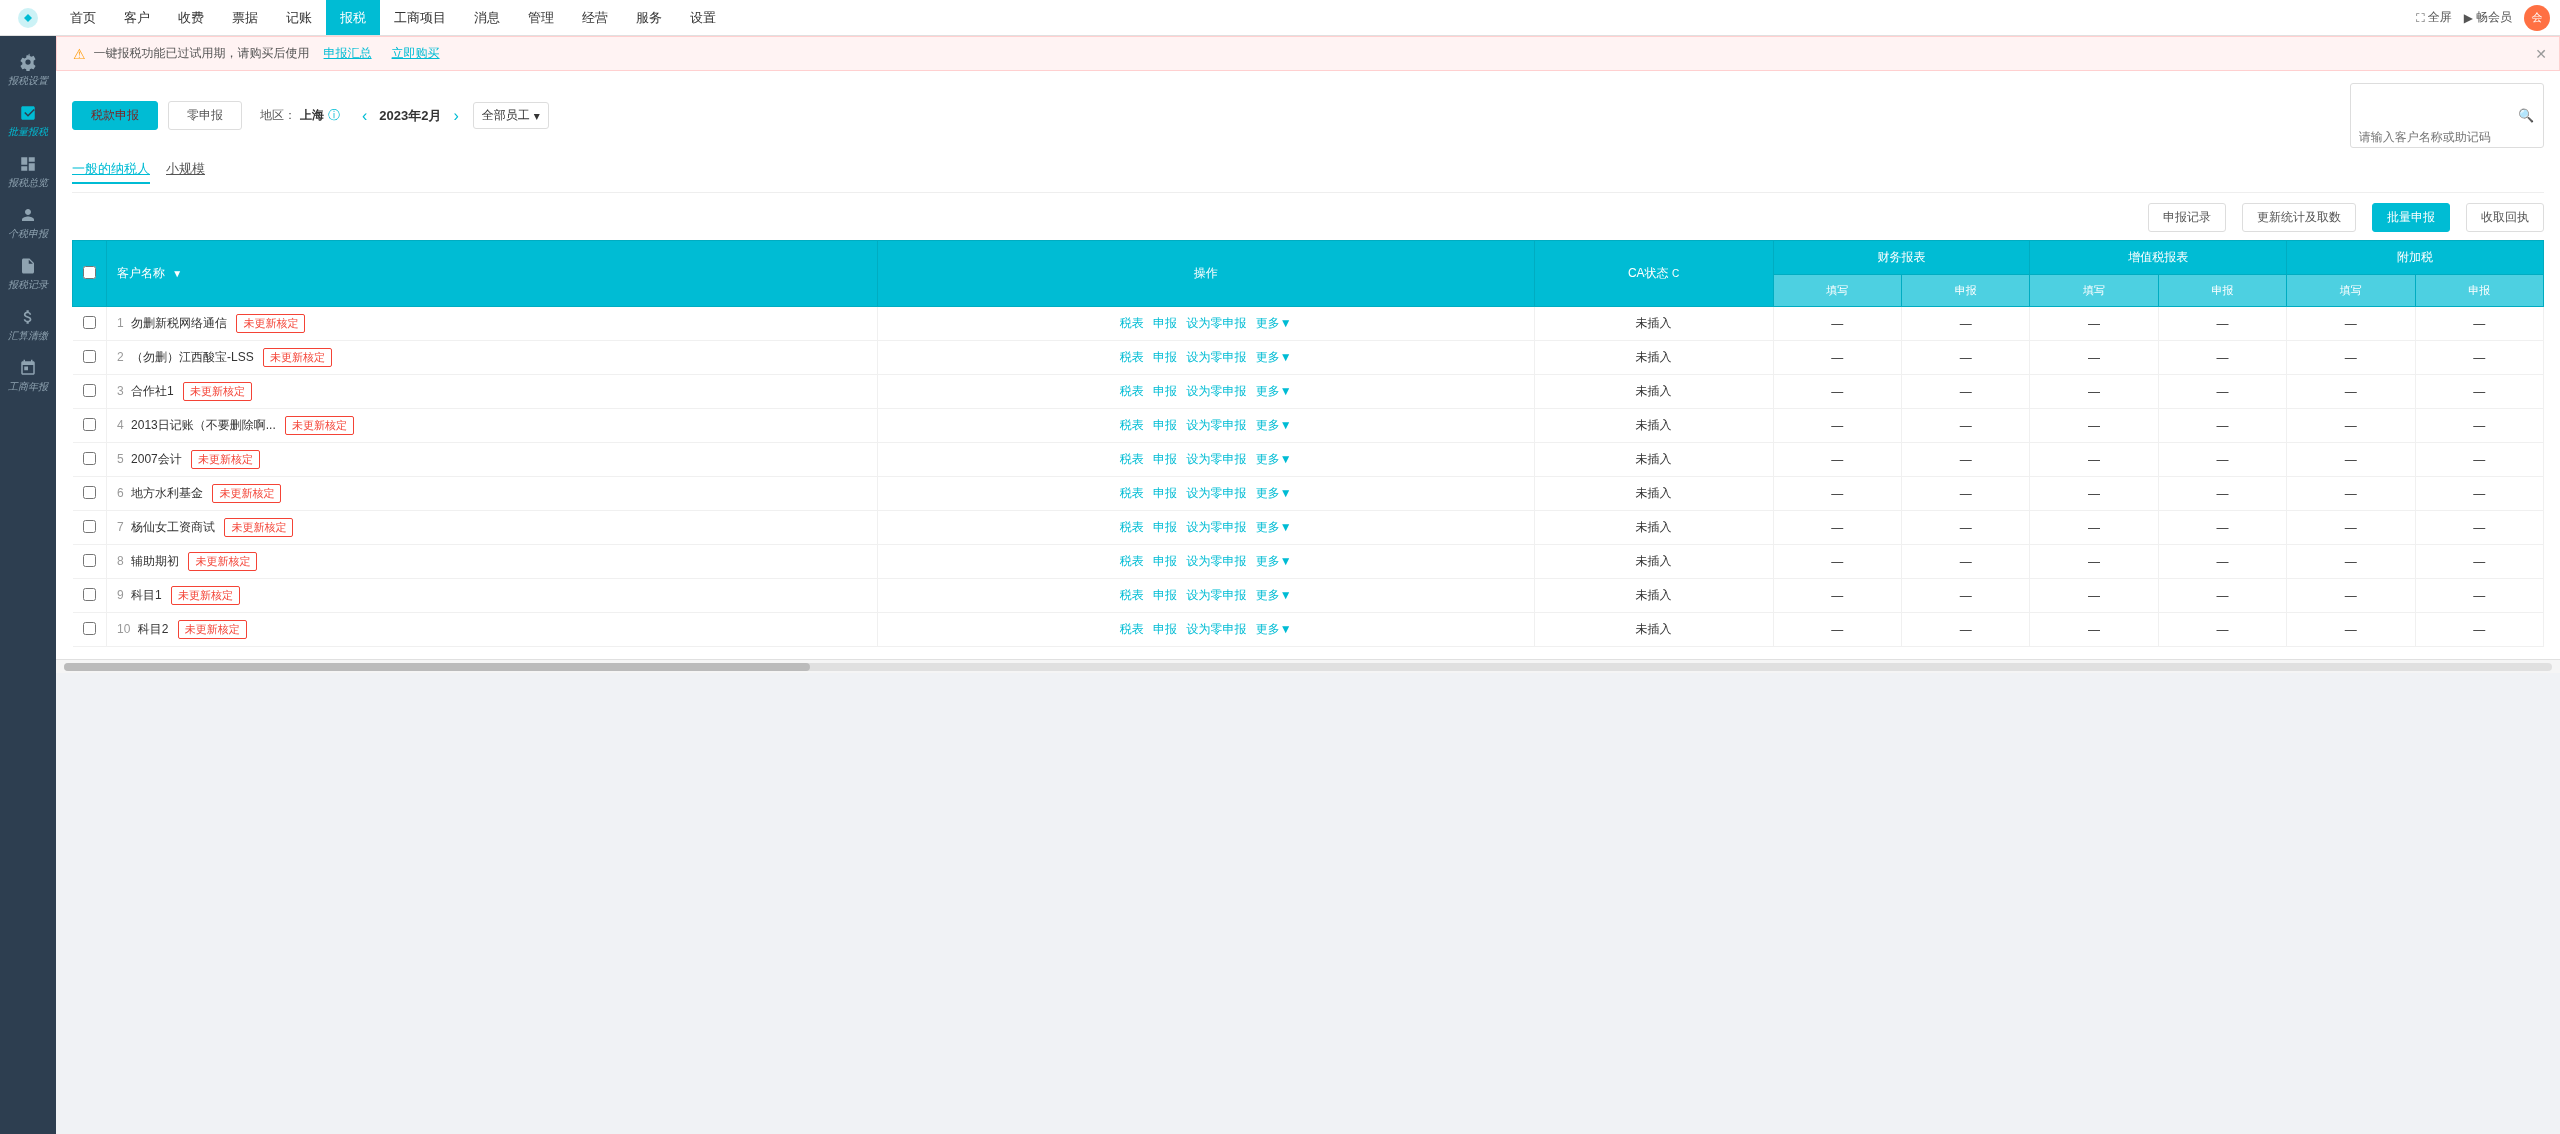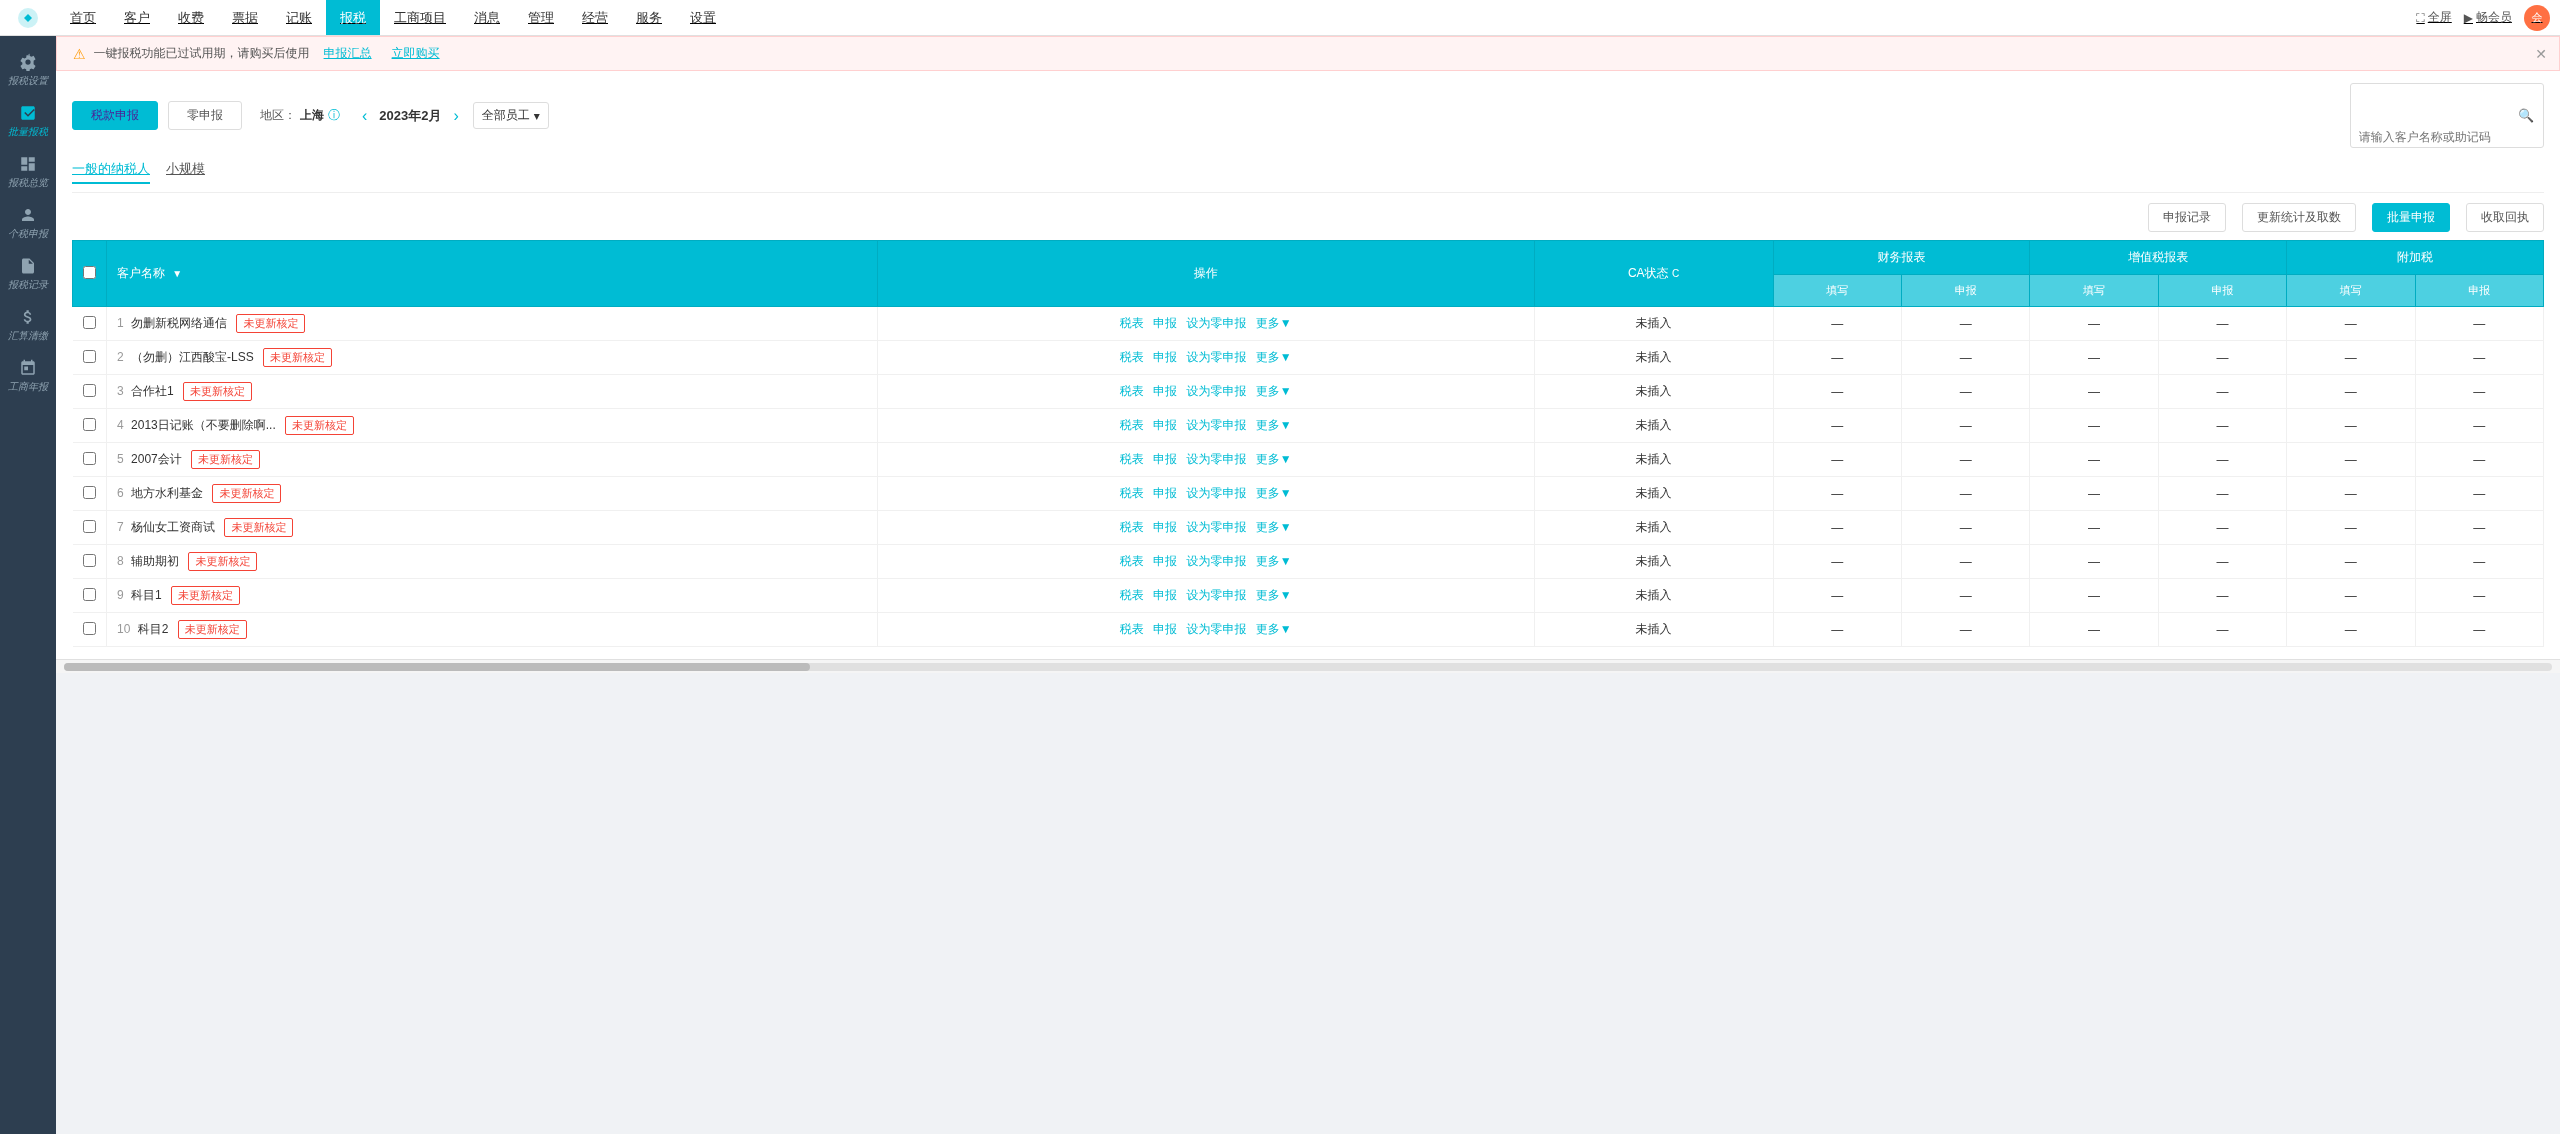--- a/index.html
+++ b/index.html
@@ -1,19 +1,19 @@
 <!DOCTYPE html>
 <html><head>
   <meta charset="utf-8">
   <style>
     * { box-sizing: border-box; margin: 0; padding: 0; }
     body { font-family: "Microsoft YaHei", "PingFang SC", Arial, sans-serif; font-size: 12px; background: #f0f2f5; display: flex; flex-direction: column; height: 100vh; overflow: hidden; }
 
     
-    .top-nav { background: #fff; height: 36px; display: flex; align-items: center; border-bottom: 1px solid #e0e0e0; padding: 0 10px; flex-shrink: 0; text-decoration: underline; }
+    .top-nav { background: #fff; height: 36px; display: flex; align-items: center; border-bottom: 1px solid #e0e0e0; padding: 0 10px; flex-shrink: 0; }
     .top-nav .logo { width: 36px; height: 36px; display: flex; align-items: center; justify-content: center; margin-right: 10px; }
     .top-nav .logo svg { width: 24px; height: 24px; }
     .top-nav .nav-items { display: flex; align-items: center; height: 100%; }
     .top-nav .nav-item { padding: 0 14px; height: 100%; display: flex; align-items: center; cursor: pointer; font-size: 13px; color: #333; white-space: nowrap; }
     .top-nav .nav-item.active { background: #00bcd4; color: #fff; border-radius: 0; }
     .top-nav .nav-right { margin-left: auto; display: flex; align-items: center; gap: 12px; font-size: 12px; color: #555; }
     .top-nav .nav-right .fullscreen-btn, .top-nav .nav-right .member-btn { cursor: pointer; color: #555; display: flex; align-items: center; gap: 3px; }
     .top-nav .nav-right .avatar { width: 26px; height: 26px; background: #ff7043; border-radius: 50%; display: flex; align-items: center; justify-content: center; color: #fff; font-size: 11px; }
 
     
@@ -35,21 +35,21 @@
     .trial-banner .banner-text { color: #555; font-size: 12px; }
     .trial-banner .link { color: #00bcd4; text-decoration: underline; cursor: pointer; margin: 0 6px; }
     .trial-banner .close-btn { position: absolute; right: 12px; top: 50%; transform: translateY(-50%); cursor: pointer; color: #999; font-size: 14px; }
 
     
     .tax-panel { background: #fff; margin: 0; padding: 12px 16px; }
 
     
     .panel-toolbar { display: flex; align-items: center; gap: 10px; margin-bottom: 12px; flex-wrap: wrap; }
     .tab-btn { padding: 5px 18px; border: 1px solid #ddd; background: #fff; cursor: pointer; font-size: 12px; border-radius: 3px; color: #555; }
-    .tab-btn.active { background: #00bcd4; color: #4c1d95; border-color: #00bcd4; }
+    .tab-btn.active { background: #00bcd4; color: #7f1d1d; border-color: #00bcd4; }
     .region-label { color: #555; font-size: 12px; }
     .region-value { color: #333; font-weight: bold; font-size: 12px; }
     .info-icon { color: #00bcd4; cursor: pointer; font-size: 12px; }
     .date-nav { display: flex; align-items: center; gap: 8px; }
     .date-nav-btn { background: #fff; border: none; cursor: pointer; color: #00bcd4; font-size: 16px; padding: 0 4px; }
     .date-display { font-size: 13px; color: #333; font-weight: bold; }
     .staff-select { padding: 4px 8px; border: 1px solid #ddd; border-radius: 3px; font-size: 12px; color: #333; cursor: pointer; display: flex; align-items: center; gap: 4px; }
     .search-box { display: flex; align-items: center; border: 1px solid #ddd; border-radius: 3px; padding: 3px 8px; background: #fff; margin-left: auto; }
     .search-box input { border: none; outline: none; font-size: 12px; width: 160px; color: #333; margin-top: 43px; }
     .search-icon { color: #aaa; font-size: 13px; cursor: pointer; }

